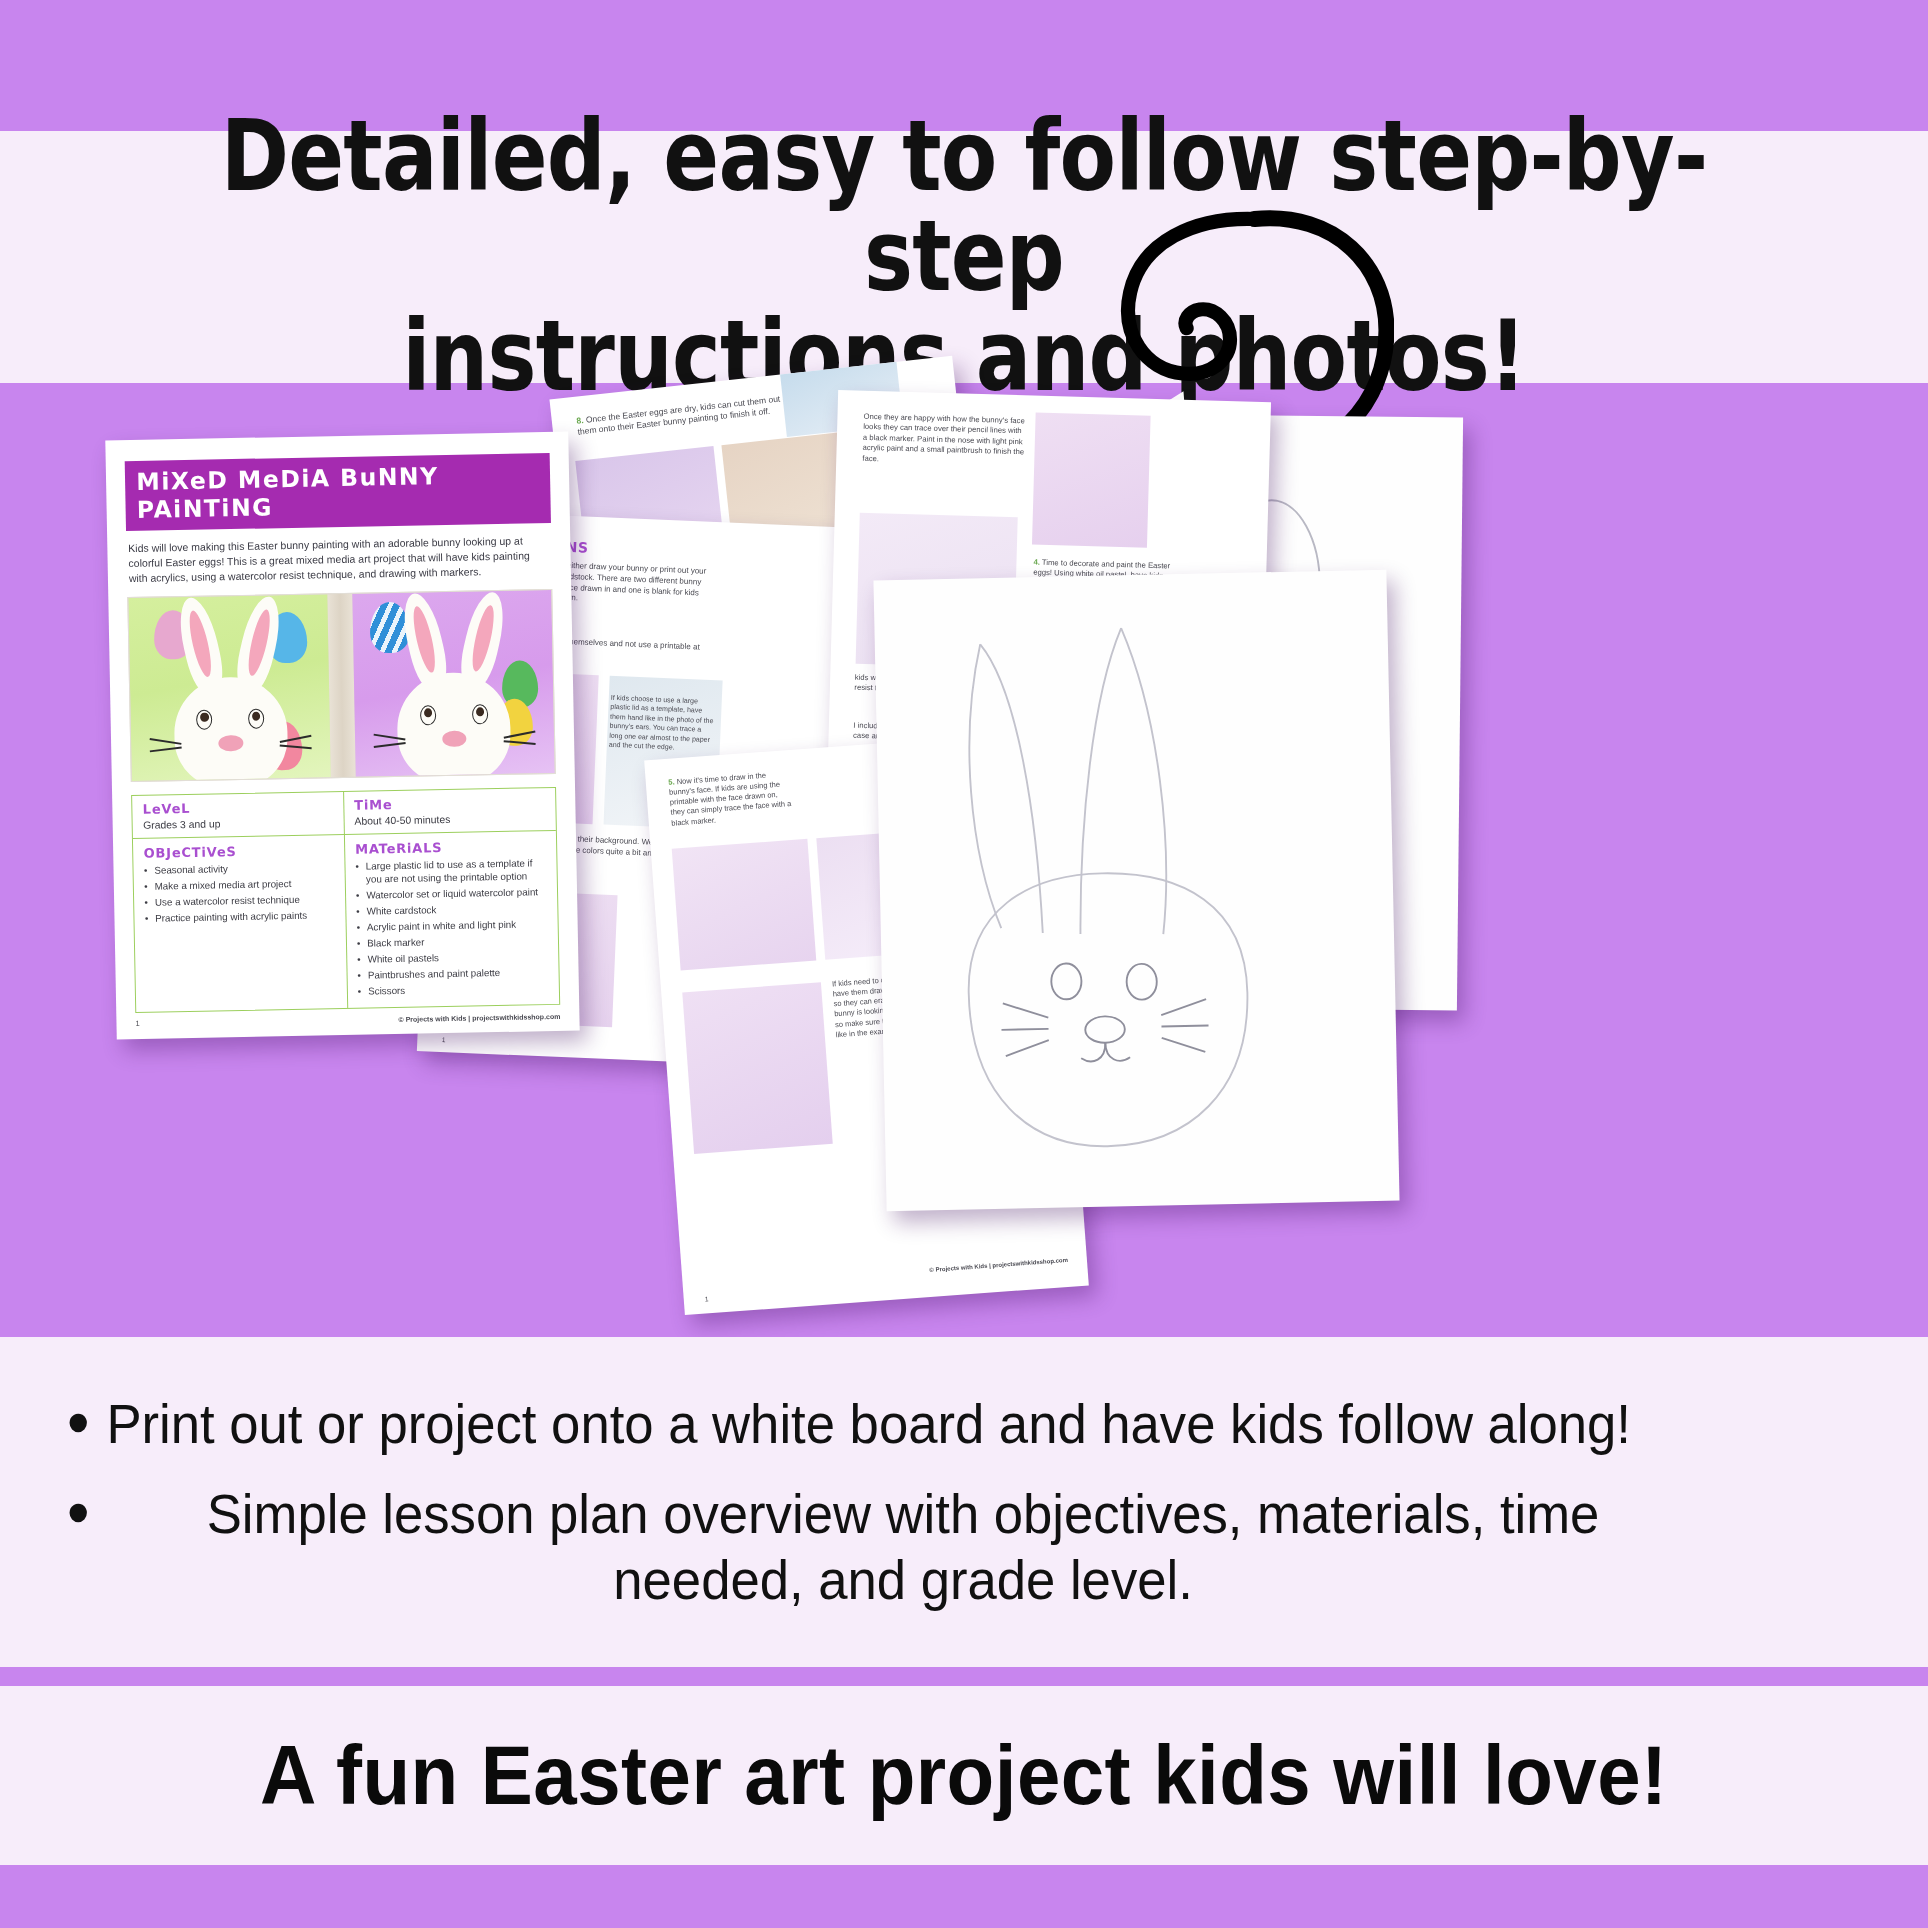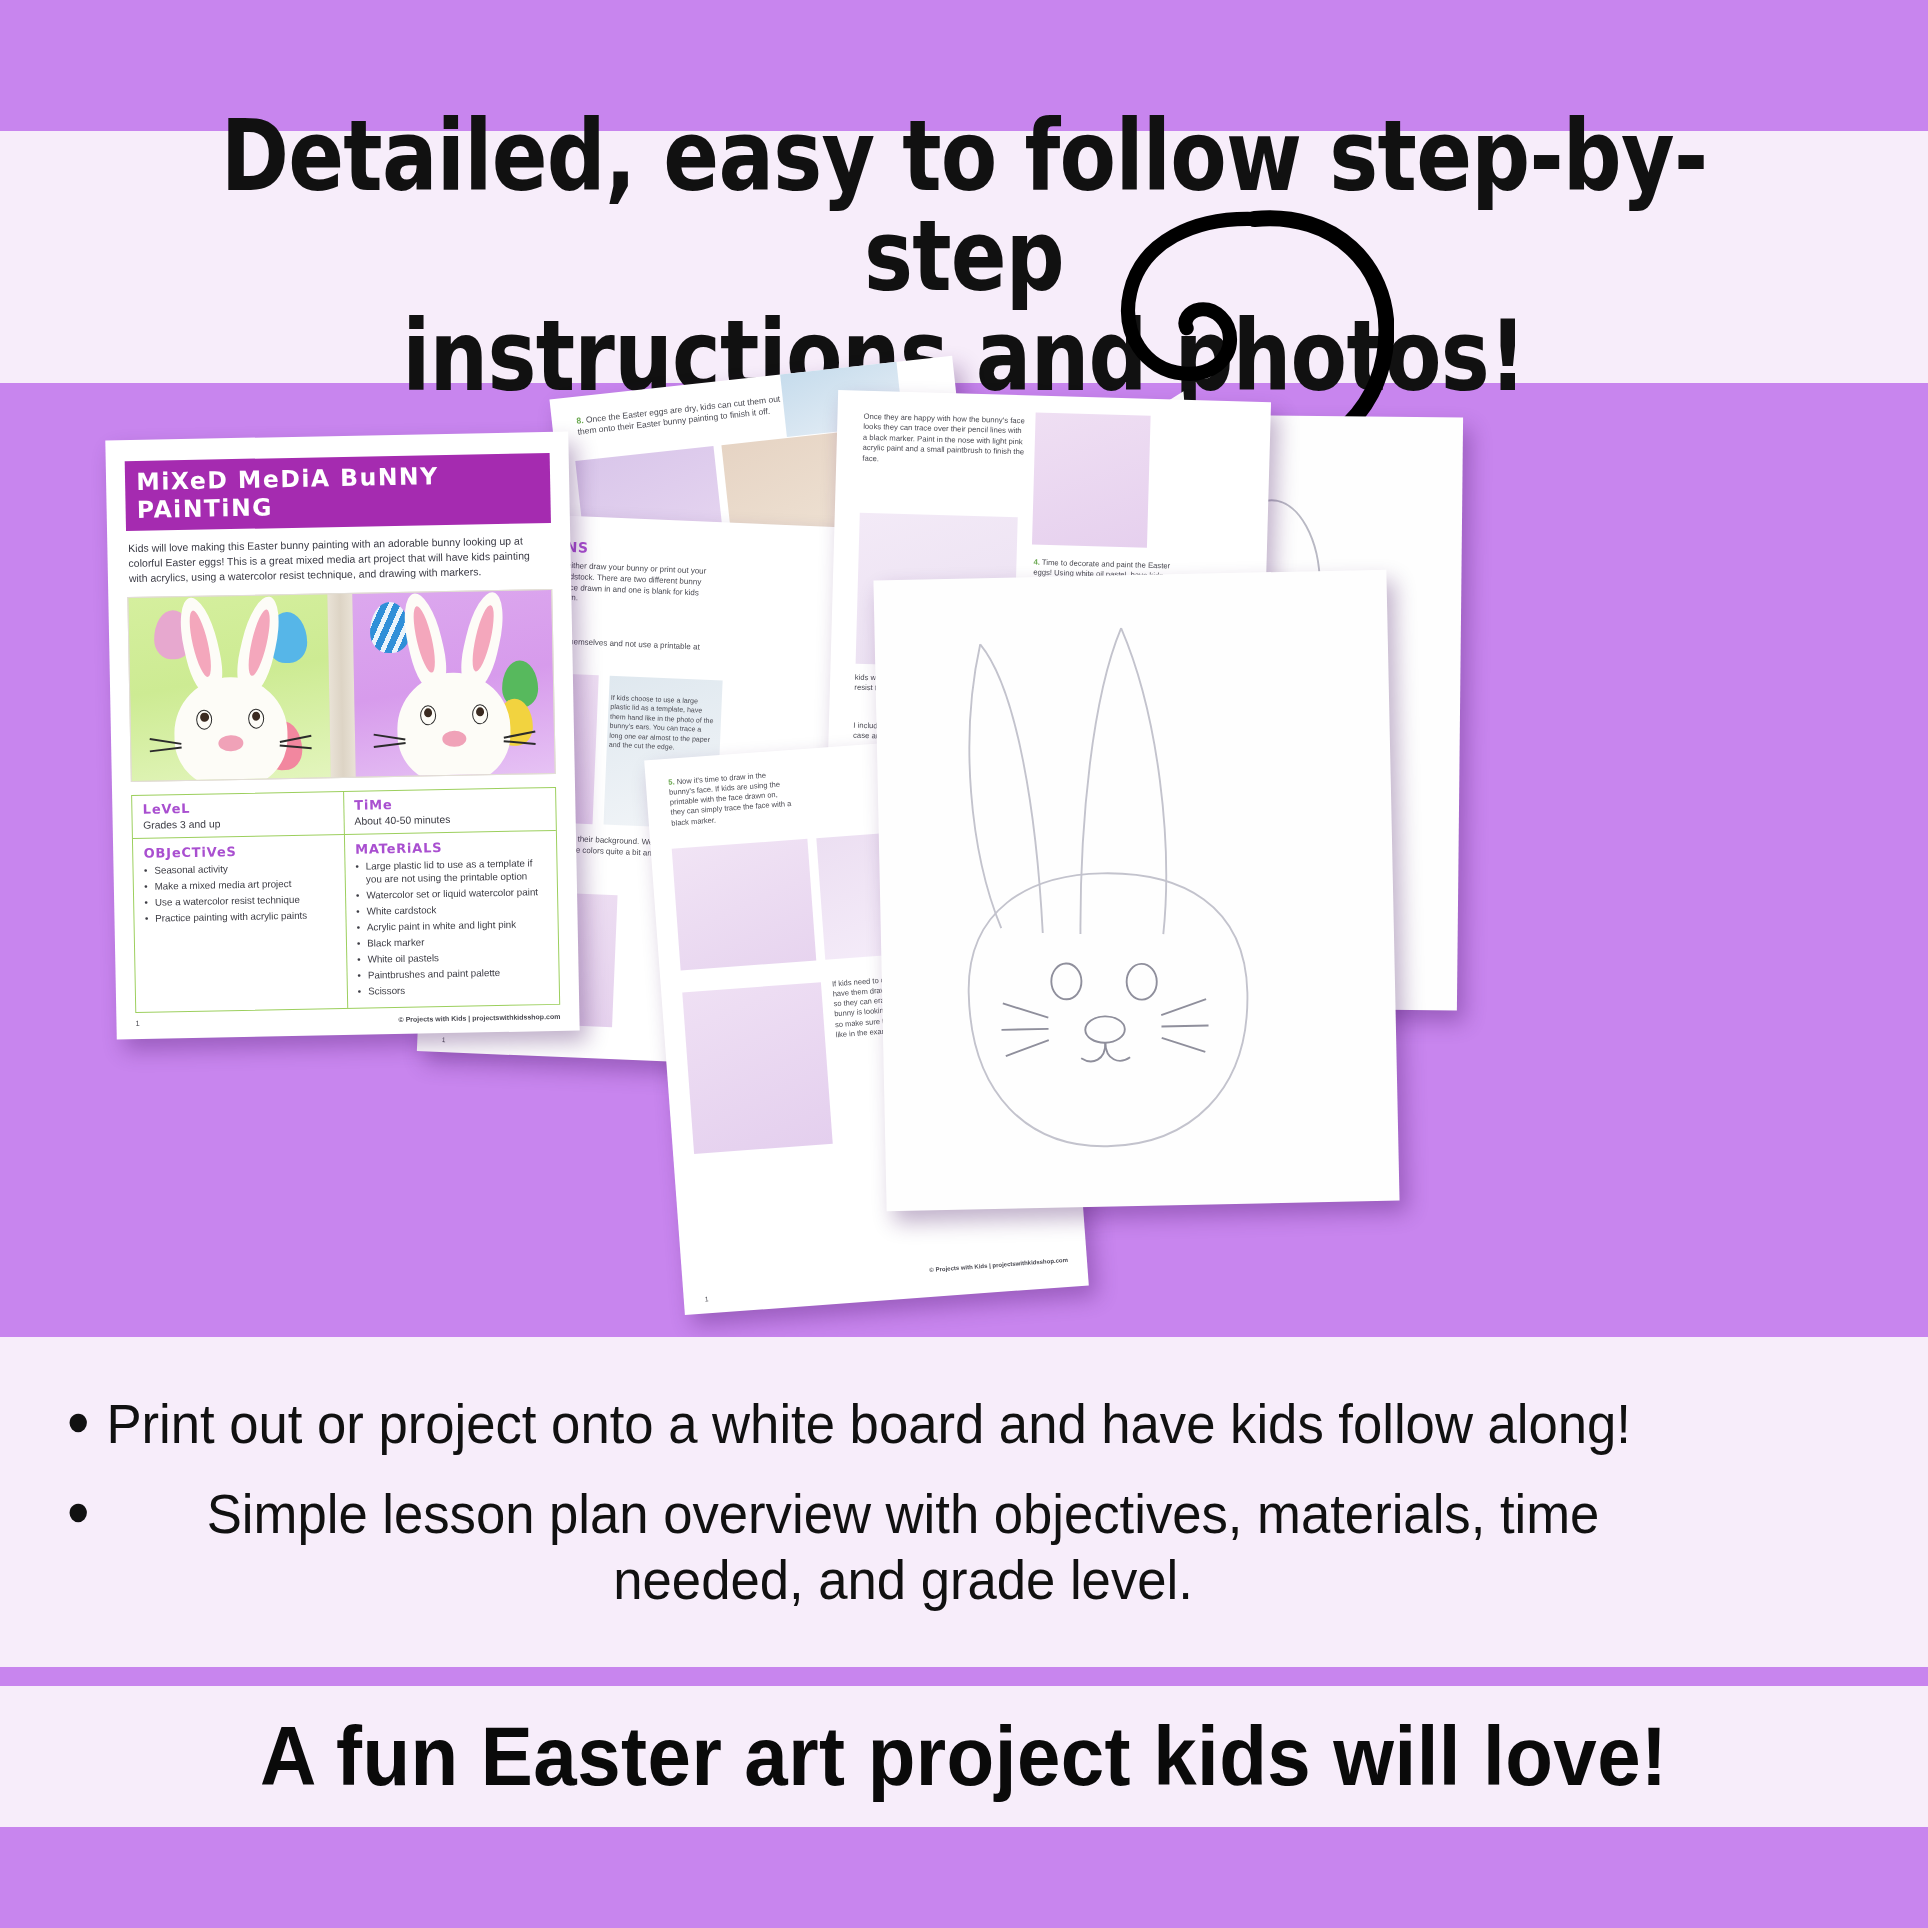--- a/index.html
+++ b/index.html
@@ -42,21 +42,21 @@
     line-height:1.17;
     color:#111;
     margin-bottom:24.5px;
     transform:scaleX(0.94);
     transform-origin:left center;
   }
   .bullet-row:last-child { margin-bottom:0; }
   .bullet-dot { font-size:43px; line-height:1.35; margin-right:17px; }
   .bullet-text { max-width:1695px; }
 
-  #bottom-banner { top:1686px; height:141px; }
+  #bottom-banner { top:1686px; height:179px; }
   #bottom-banner .tagline {
     font-family:"Liberation Sans", sans-serif;
     font-weight:700;
     font-size:83px;
     letter-spacing:0.5px;
     color:#0a0a0a;
     transform:scaleX(0.94);
   }
 
   

